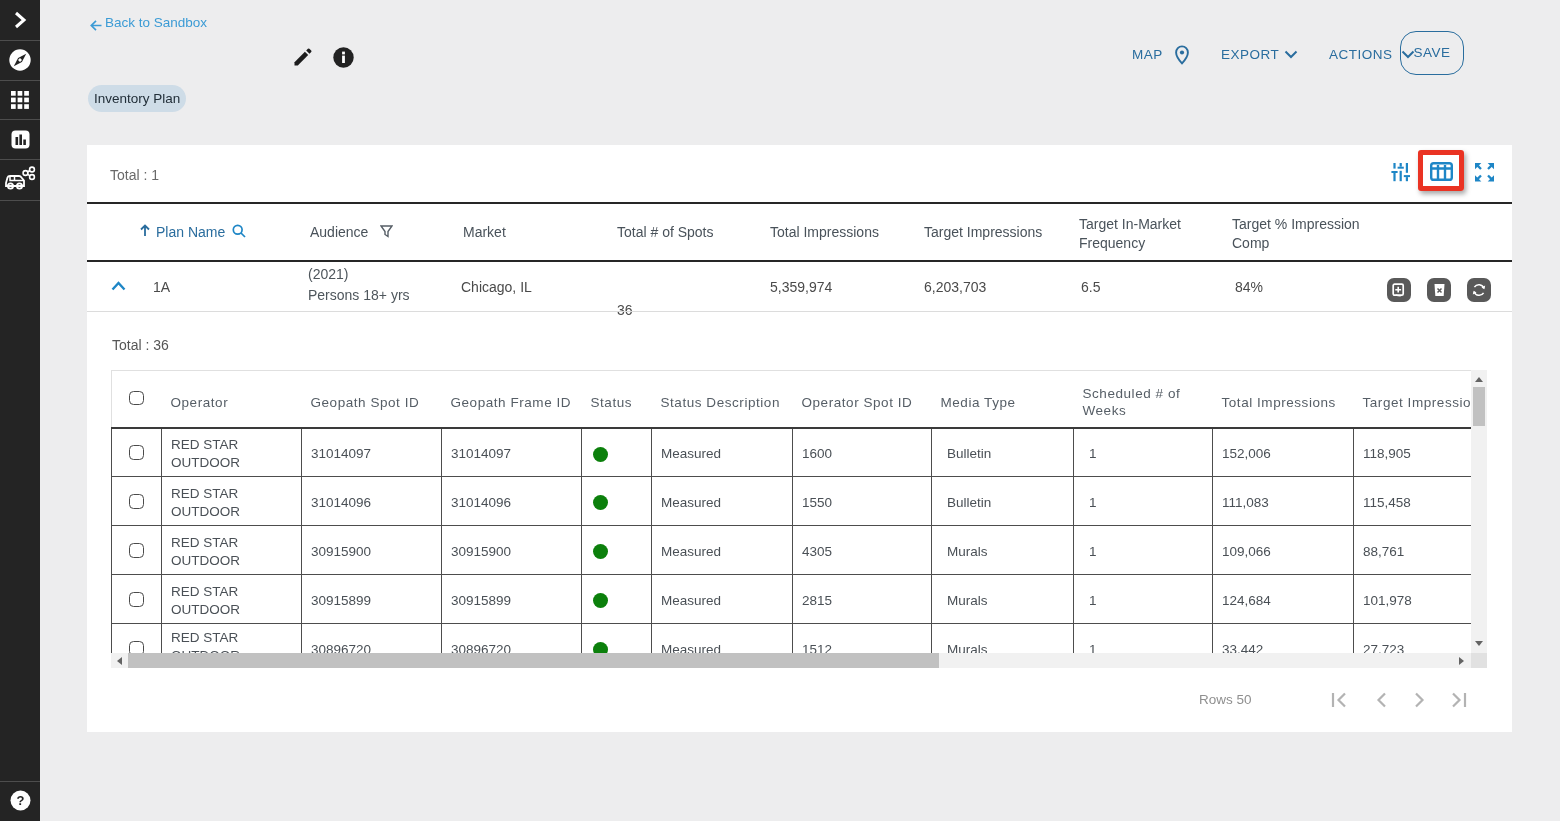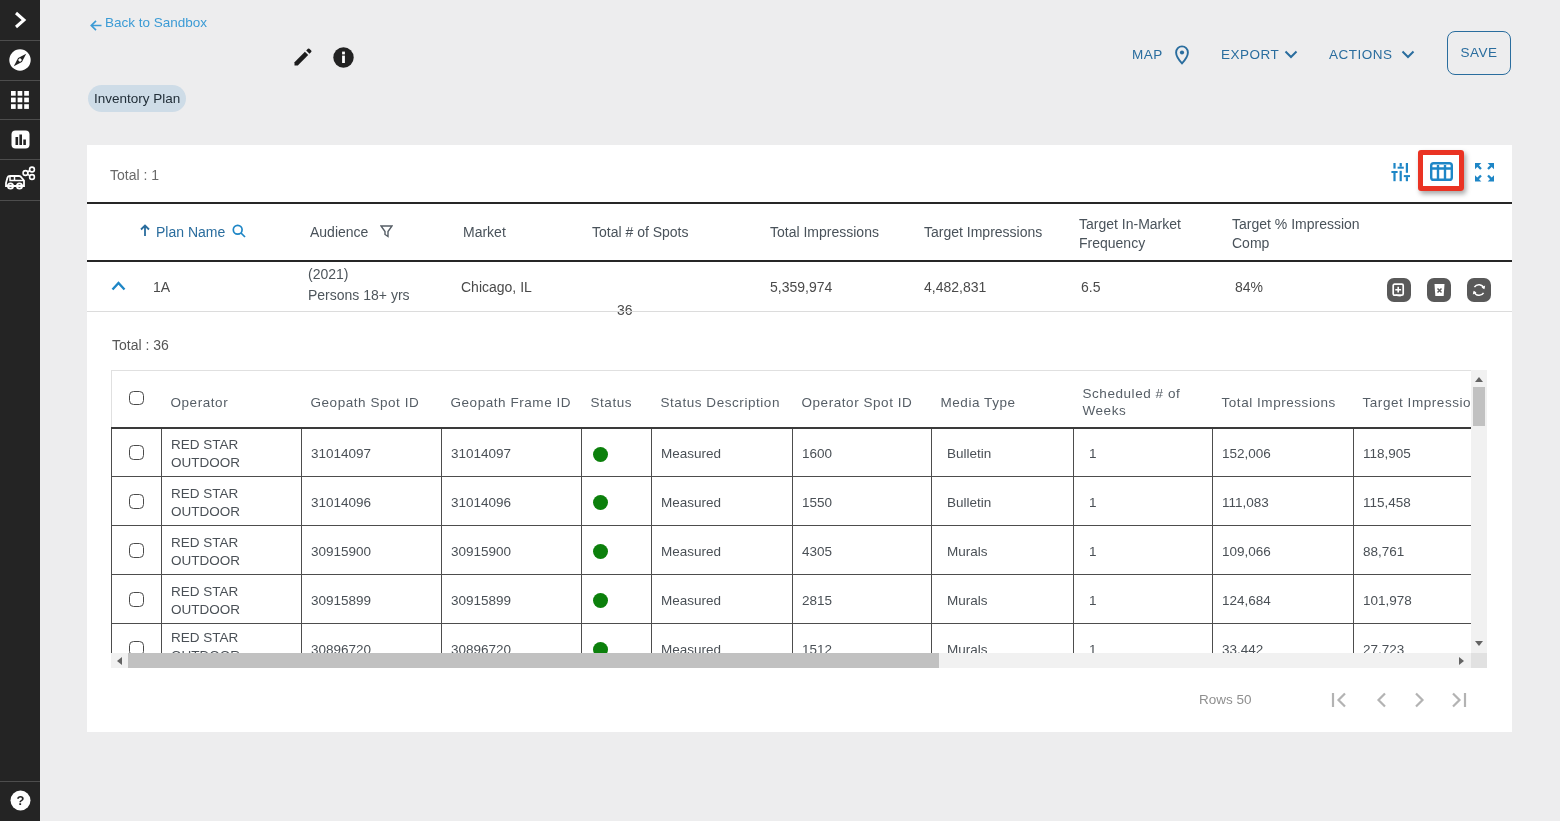--- a/index.html
+++ b/index.html
@@ -99,21 +99,21 @@
     <circle cx="8" cy="7.5" r="2.1" fill="#2a6d9e"></circle>
   </svg>
   <div class="abs" style="left:1221px;top:47px;color:#2a6d9e;font-size:13.5px;letter-spacing:0.5px;">EXPORT</div>
   <svg class="abs" style="left:1284px;top:50px" width="14" height="9" viewBox="0 0 14 9">
     <path d="M1.5 1.5 L7 7 L12.5 1.5" fill="none" stroke="#2a6d9e" stroke-width="2"></path>
   </svg>
   <div class="abs" style="left:1329px;top:47px;color:#2a6d9e;font-size:13.5px;letter-spacing:0.5px;">ACTIONS</div>
   <svg class="abs" style="left:1401px;top:50px" width="14" height="9" viewBox="0 0 14 9">
     <path d="M1.5 1.5 L7 7 L12.5 1.5" fill="none" stroke="#2a6d9e" stroke-width="2"></path>
   </svg>
-  <div class="abs" style="left:1447px;top:31px;width:62px;height:42px;border:1px solid #2a6d9e;border-radius:8px;color:#2a6d9e;font-size:13.5px;letter-spacing:0.5px;text-align:center;line-height:42px;">SAVE</div>
+  <div class="abs" style="left:1400px;top:31px;width:62px;height:42px;border:1px solid #2a6d9e;border-radius:16px;color:#2a6d9e;font-size:13.5px;letter-spacing:0.5px;text-align:center;line-height:42px;">SAVE</div>
 
   <div class="abs" style="left:87px;top:145px;width:1425px;height:587px;background:#fff;"></div>
 
   <div class="abs" style="left:103px;top:167px;color:#696969;font-size:14px;margin-left:7px;">Total : 1</div>
 
   <svg class="abs" style="left:1390.5px;top:163px" width="19" height="19" viewBox="0 0 19 19">
     <g fill="#1e86c6">
       <rect x="2.4" y="0" width="2.2" height="5.6"></rect>
         <rect x="0.4" y="8" width="6.2" height="2"></rect>
         <rect x="2.4" y="10" width="2.2" height="8.2"></rect>
@@ -155,37 +155,37 @@
     <div class="abs" style="left:156px;top:224px;color:#2a6d9e;">Plan Name</div>
     <svg class="abs" style="left:232px;top:224px" width="14" height="14" viewBox="0 0 14 14">
       <circle cx="5.7" cy="5.7" r="4.4" fill="none" stroke="#1e86c6" stroke-width="1.7"></circle>
       <path d="M9 9 L13 13" stroke="#1e86c6" stroke-width="1.7"></path>
     </svg>
     <div class="abs" style="left:310px;top:224px;">Audience</div>
     <svg class="abs" style="left:380px;top:225px" width="13" height="13" viewBox="0 0 13 13">
       <path d="M1 1 L12 1 L8 6.5 L8 11.5 L5 9.5 L5 6.5 Z" fill="none" stroke="#565e66" stroke-width="1.4"></path>
     </svg>
     <div class="abs" style="left:463px;top:224px;">Market</div>
-    <div class="abs" style="left:592px;top:224px;text-align:center;">Total # of Spots</div>
+    <div class="abs" style="left:617px;top:224px;text-align:center;">Total # of Spots</div>
     <div class="abs" style="left:770px;top:224px;">Total Impressions</div>
     <div class="abs" style="left:924px;top:224px;">Target Impressions</div>
     <div class="abs" style="left:1079px;top:215px;line-height:18.5px;">Target In-Market<br>Frequency</div>
     <div class="abs" style="left:1232px;top:215px;line-height:18.5px;">Target % Impression<br>Comp</div>
   </div>
 
   <div id="outer-row" style="position:absolute;top:0;left:0;width:1560px;color:#4a4a4a;font-size:14px;">
     <svg class="abs" style="left:111px;top:281px" width="15" height="10" viewBox="0 0 15 10">
       <path d="M1.5 8.5 L7.5 2 L13.5 8.5" stroke="#1e86c6" stroke-width="2.4" fill="none"></path>
     </svg>
     <div class="abs" style="left:153px;top:279px;">1A</div>
     <div class="abs" style="left:308px;top:264px;line-height:20.6px;color:#4e565c;">(2021)<br>Persons 18+ yrs</div>
     <div class="abs" style="left:461px;top:279px;">Chicago, IL</div>
     <div class="abs" style="left:617px;top:279px;margin-top:23px;">36</div>
     <div class="abs" style="left:770px;top:279px;">5,359,974</div>
-    <div class="abs" style="left:924px;top:279px;">4,482,831</div>
+    <div class="abs" style="left:924px;top:279px;">6,203,703</div>
     <div class="abs" style="left:1081px;top:279px;">6.5</div>
     <div class="abs" style="left:1235px;top:279px;">84%</div>
 
     <div class="abs" style="left:1387px;top:278px;width:24px;height:24px;border-radius:7px;background:#595959;"></div>
     <svg class="abs" style="left:1392px;top:283px" width="14" height="14" viewBox="0 0 14 14">
       <path d="M4 11.5 Q6 13.4 9 12.8" stroke="#bbb" stroke-width="1.6" fill="none"></path>
       <rect x="1.2" y="1.2" width="10" height="11" rx="1.4" fill="none" stroke="#fff" stroke-width="1.7"></rect>
       <path d="M6.2 3.8 L6.2 9.6 M3.3 6.7 L9.1 6.7" stroke="#fff" stroke-width="1.6"></path>
     </svg>
     <div class="abs" style="left:1427px;top:278px;width:24px;height:24px;border-radius:7px;background:#595959;"></div>

